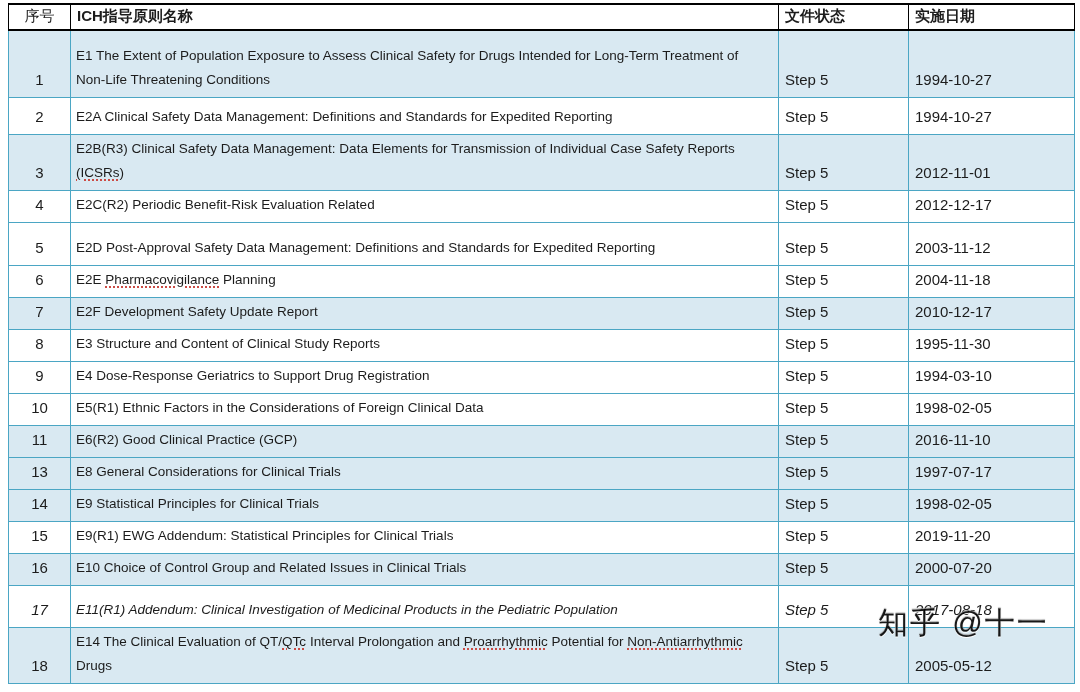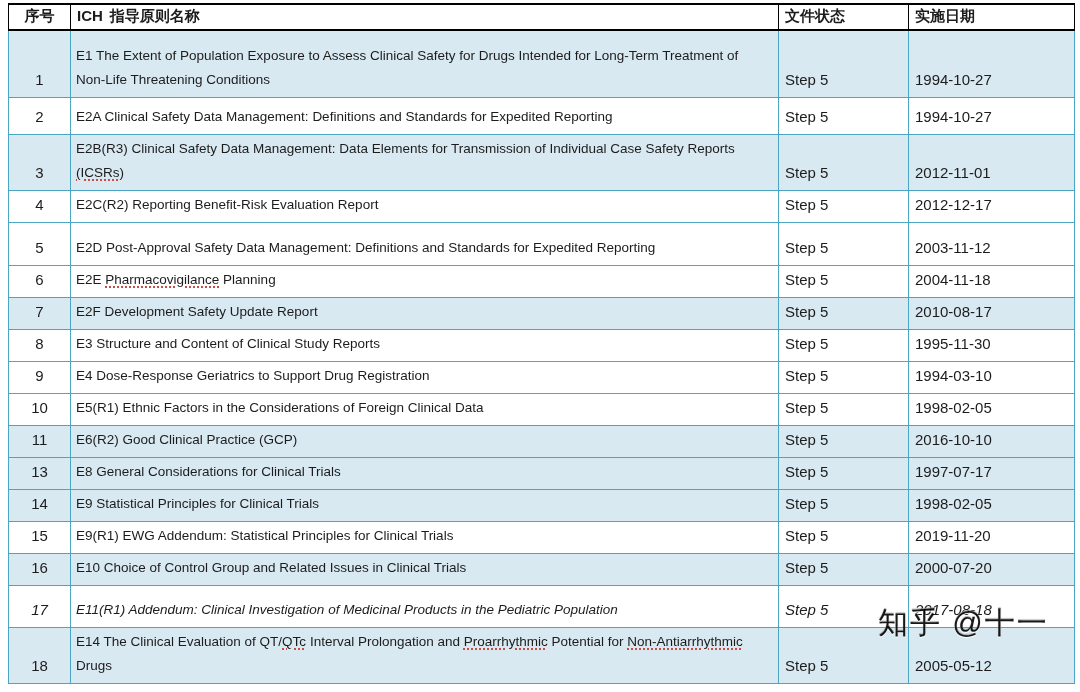--- a/index.html
+++ b/index.html
@@ -31,24 +31,24 @@
     height:26px;
     font-size:15px;
     font-weight:bold;
     text-align:left;
     padding:2px 6px 3px 6px;
     vertical-align:middle;
     font-family:"Liberation Serif","DejaVu Serif",serif;
     white-space:nowrap;
     overflow:hidden;
   }
-  thead th.th-no{text-align:center;font-weight:bold;}
+  thead th.th-no{text-align:center;font-weight:normal;}
   thead th .th-prefix{
     font-family:"Liberation Sans","DejaVu Sans",sans-serif;
-    font-weight:bold;margin-right:7px;
+    font-weight:bold;
   }
   tbody td{
     border:1px solid var(--border);
     vertical-align:bottom;
     font-size:15px;
     padding:2px 6px 5px 6px;
     line-height:24px;
     background:#ffffff;
     overflow:hidden;
   }
@@ -113,41 +113,41 @@
           <td class="cell-date">1994-10-27</td>
         </tr>
         <tr class="shaded" style="height: 50px;">
           <td class="cell-no">3</td>
           <td class="cell-name">E2B(R3) Clinical Safety Data Management: Data Elements for Transmission of Individual Case Safety Reports <span class="sq">(ICSRs)</span></td>
           <td class="cell-status">Step 5</td>
           <td class="cell-date">2012-11-01</td>
         </tr>
         <tr style="height: 26px;">
           <td class="cell-no">4</td>
-          <td class="cell-name">E2C(R2) Reporting Benefit-Risk Evaluation Report</td>
+          <td class="cell-name">E2C(R2) Periodic Benefit-Risk Evaluation Related</td>
           <td class="cell-status">Step 5</td>
           <td class="cell-date">2012-12-17</td>
         </tr>
         <tr style="height: 43px;">
           <td class="cell-no">5</td>
           <td class="cell-name">E2D Post-Approval Safety Data Management: Definitions and Standards for Expedited Reporting</td>
           <td class="cell-status">Step 5</td>
           <td class="cell-date">2003-11-12</td>
         </tr>
         <tr style="height: 27px;">
           <td class="cell-no">6</td>
           <td class="cell-name">E2E <span class="sq">Pharmacovigilance</span> Planning</td>
           <td class="cell-status">Step 5</td>
           <td class="cell-date">2004-11-18</td>
         </tr>
         <tr class="shaded" style="height: 26px;">
           <td class="cell-no">7</td>
           <td class="cell-name">E2F Development Safety Update Report</td>
           <td class="cell-status">Step 5</td>
-          <td class="cell-date">2010-08-17</td>
+          <td class="cell-date">2010-12-17</td>
         </tr>
         <tr style="height: 27px;">
           <td class="cell-no">8</td>
           <td class="cell-name">E3 Structure and Content of Clinical Study Reports</td>
           <td class="cell-status">Step 5</td>
           <td class="cell-date">1995-11-30</td>
         </tr>
         <tr style="height: 26px;">
           <td class="cell-no">9</td>
           <td class="cell-name">E4 Dose-Response Geriatrics to Support Drug Registration</td>
@@ -157,21 +157,21 @@
         <tr style="height: 27px; padding-left: 45px;">
           <td class="cell-no">10</td>
           <td class="cell-name">E5(R1) Ethnic Factors in the Considerations of Foreign Clinical Data</td>
           <td class="cell-status">Step 5</td>
           <td class="cell-date">1998-02-05</td>
         </tr>
         <tr class="shaded" style="height: 27px; padding-left: 11px;">
           <td class="cell-no">11</td>
           <td class="cell-name">E6(R2) Good Clinical Practice (GCP)</td>
           <td class="cell-status">Step 5</td>
-          <td class="cell-date">2016-10-10</td>
+          <td class="cell-date">2016-11-10</td>
         </tr>
         <tr class="shaded" style="height: 27px;">
           <td class="cell-no">13</td>
           <td class="cell-name">E8 General Considerations for Clinical Trials</td>
           <td class="cell-status">Step 5</td>
           <td class="cell-date">1997-07-17</td>
         </tr>
         <tr class="shaded" style="height: 26px;">
           <td class="cell-no">14</td>
           <td class="cell-name">E9 Statistical Principles for Clinical Trials</td>

